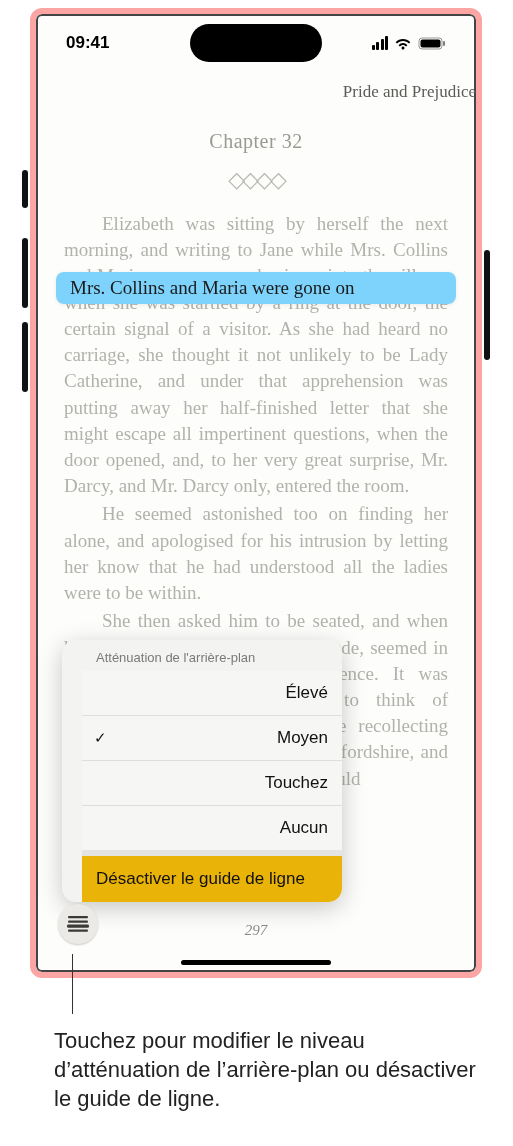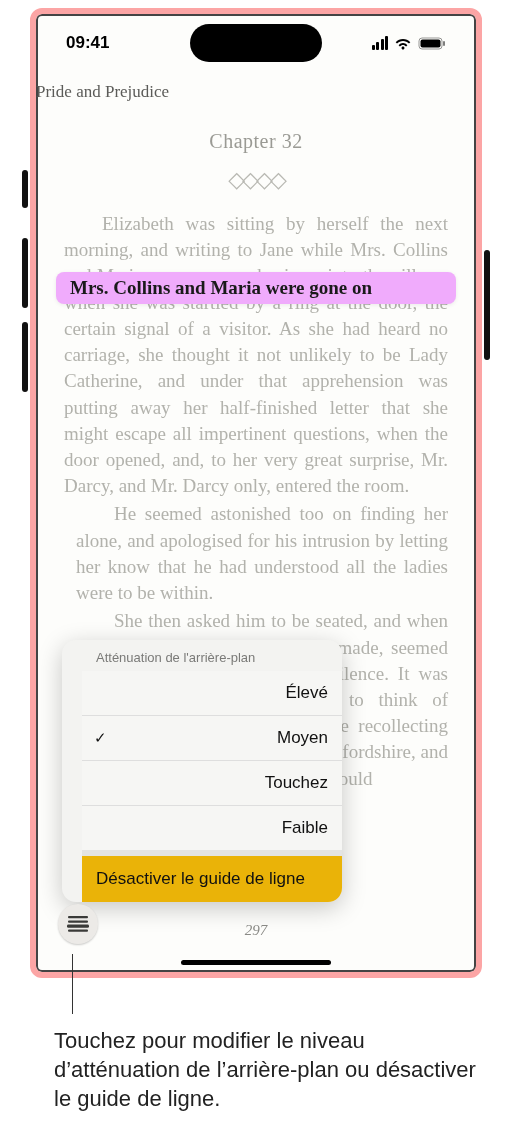--- a/index.html
+++ b/index.html
@@ -64,21 +64,21 @@
   .cellular span:nth-child(4){height:14px}
   .wifi-svg, .battery-svg { display: inline-block; }
   .screen {
     position: absolute;
     inset: 0;
     padding-top: 58px;
     display: flex;
     flex-direction: column;
   }
   .book-title {
-    text-align: left;
+    text-align: right;
     font-family: Georgia, "Times New Roman", serif;
     font-size: 17px;
     color: #5b5b58;
     margin-top: 10px;
   }
   .chapter-title {
     text-align: center;
     font-family: Georgia, "Times New Roman", serif;
     font-size: 20px;
     color: #9a9a94;
@@ -97,35 +97,35 @@
     font-size: 19px;
     line-height: 1.38;
     color: #b2b2ac;
     padding: 0 28px;
     margin-top: 18px;
     text-align: justify;
     hyphens: auto;
     position: relative;
   }
   .body-text p { text-indent: 2em; margin: 0; }
-  .body-text p + p { margin-top: 2px; margin-left: 12px; }
+  .body-text p + p { margin-top: 2px; }
   .line-focus {
     position: absolute;
     left: 20px; right: 20px;
     top: 258px;
     height: 32px;
-    background: #f0abfc;
+    background: #7dd3fc;
     border-radius: 8px;
     box-shadow: 0 1px 4px rgba(0,0,0,0.08);
     display: flex;
     align-items: center;
     padding: 0 14px;
     font-family: Georgia, "Times New Roman", serif;
     font-size: 19px;
-    font-weight: 700;
+    font-weight: 400;
     color: #1a1a1a;
     z-index: 20;
     white-space: nowrap;
   }
   .menu-popup {
     position: absolute;
     left: 26px;
     bottom: 70px;
     width: 280px;
     background: #f3f3f1;
@@ -275,21 +275,21 @@
       <span>Élevé</span>
     </div>
     <div class="menu-item">
       <span class="check">✓</span>
       <span>Moyen</span>
     </div>
     <div class="menu-item">
       <span>Touchez</span>
     </div>
     <div class="menu-item">
-      <span>Faible</span>
+      <span>Aucun</span>
     </div>
     <div class="menu-sep"></div>
     <div class="menu-action">
       <span>Désactiver le guide de ligne</span>
     </div>
   </div>
 
   <div class="line-guide-btn">
     <svg width="22" height="16" viewBox="0 0 22 16">
       <rect x="1" y="0" width="20" height="2.2" rx="1" fill="#3a3a38"></rect>

